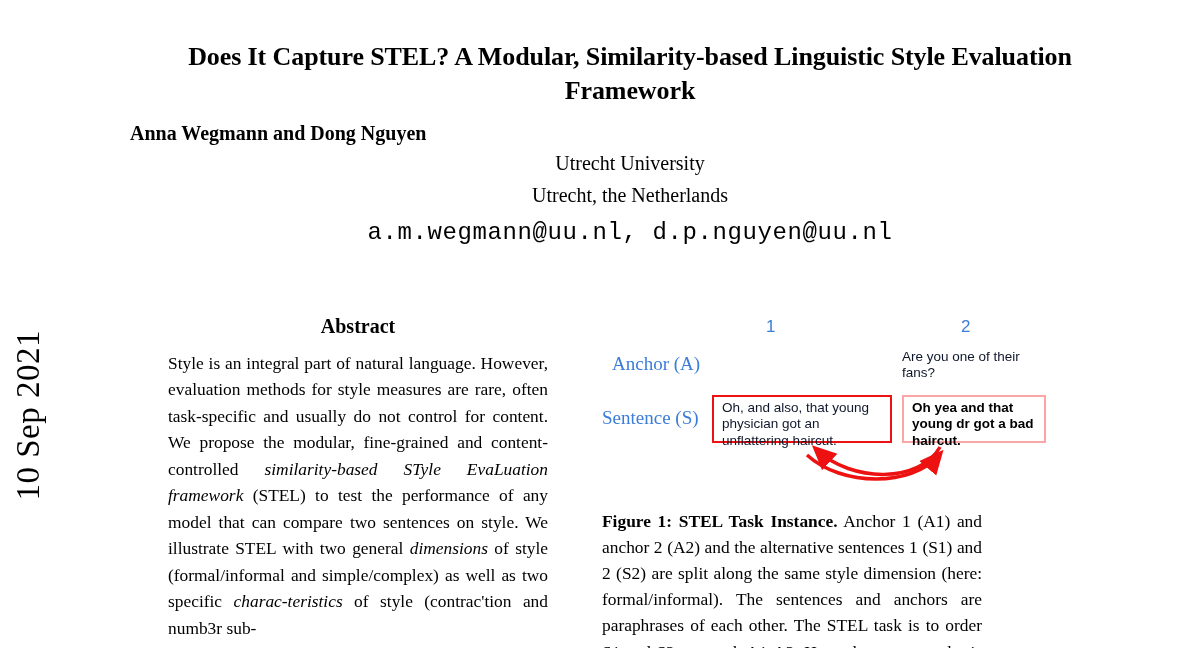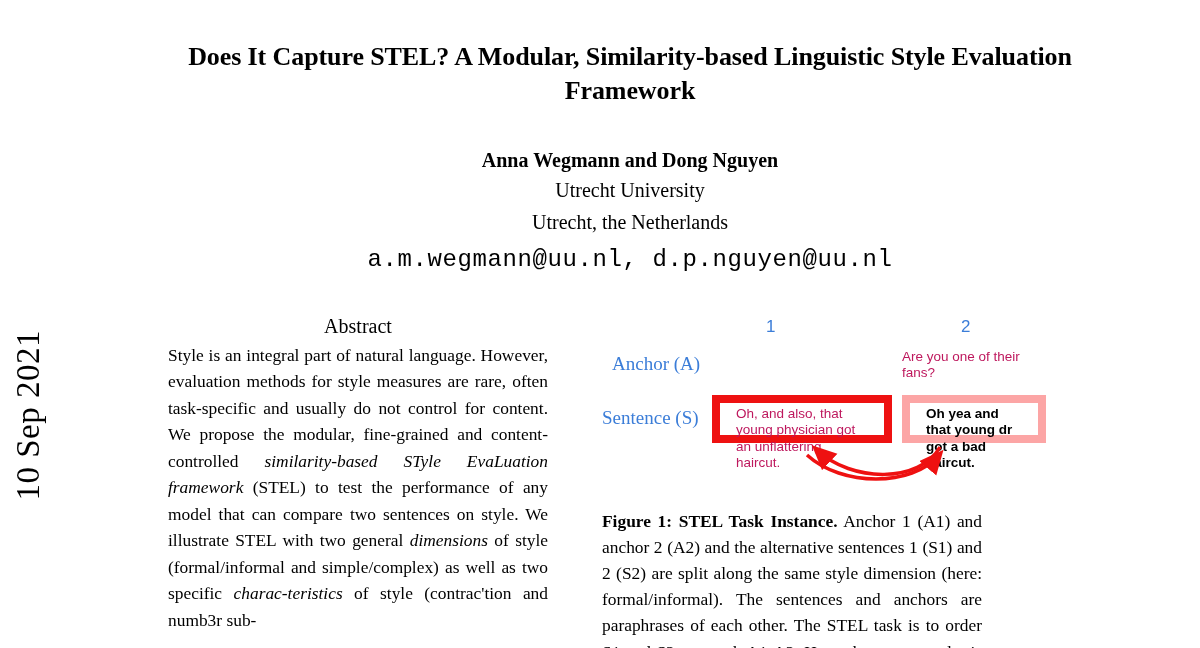--- a/index.html
+++ b/index.html
@@ -43,22 +43,21 @@
     margin: 40px auto 0 auto;
     width: 900px;
     text-align: center;
     font-size: 26px;
     font-weight: bold;
     line-height: 1.32;
     letter-spacing: -0.1px;
   }
 
   .authors {
-    margin-top: 40px;
-    text-align: center;
+    margin-top: 13px;
     font-size: 20px;
     font-weight: bold;
   }
   .affil {
     text-align: center;
     font-size: 20px;
     line-height: 1.42;
     margin-top: 4px;
   }
   .emails {
@@ -78,22 +77,22 @@
     gap: 44px;
   }
   .col {
     width: 380px;
   }
   .col-left { margin-left: 38px; }
 
   .abstract-head {
     text-align: center;
     font-size: 20px;
-    font-weight: normal;
-    margin-bottom: 4px;
+    font-weight: bold;
+    margin-bottom: 12px;
   }
   .abstract-body {
     font-size: 17.4px;
     line-height: 1.52;
     text-align: justify;
     text-justify: inter-word;
     hyphens: manual;
   }
   .abstract-body i { font-style: italic; }
 
@@ -117,24 +116,24 @@
     font-size: 19px;
   }
   .cell {
     position: absolute;
     font-family: "Liberation Sans", sans-serif;
     font-size: 13.5px;
     line-height: 1.22;
     box-sizing: border-box;
   }
   .cell.bold { font-weight: bold; color: #000; }
-  .cell.gray { color: #be185d; }
+  .cell.gray { color: #0f172a; }
   .cell.boxed-red {
-    border: 8px solid #fca5a5;
-    padding: 3px 16px;
+    border: 2px solid #fca5a5;
+    padding: 3px 8px;
   }
   .cell.boxed-red.gray { border-color: #ee1111; }
 
   .arrow-svg {
     position: absolute;
     left: 0;
     top: 0;
     width: 400px;
     height: 175px;
     overflow: visible;

